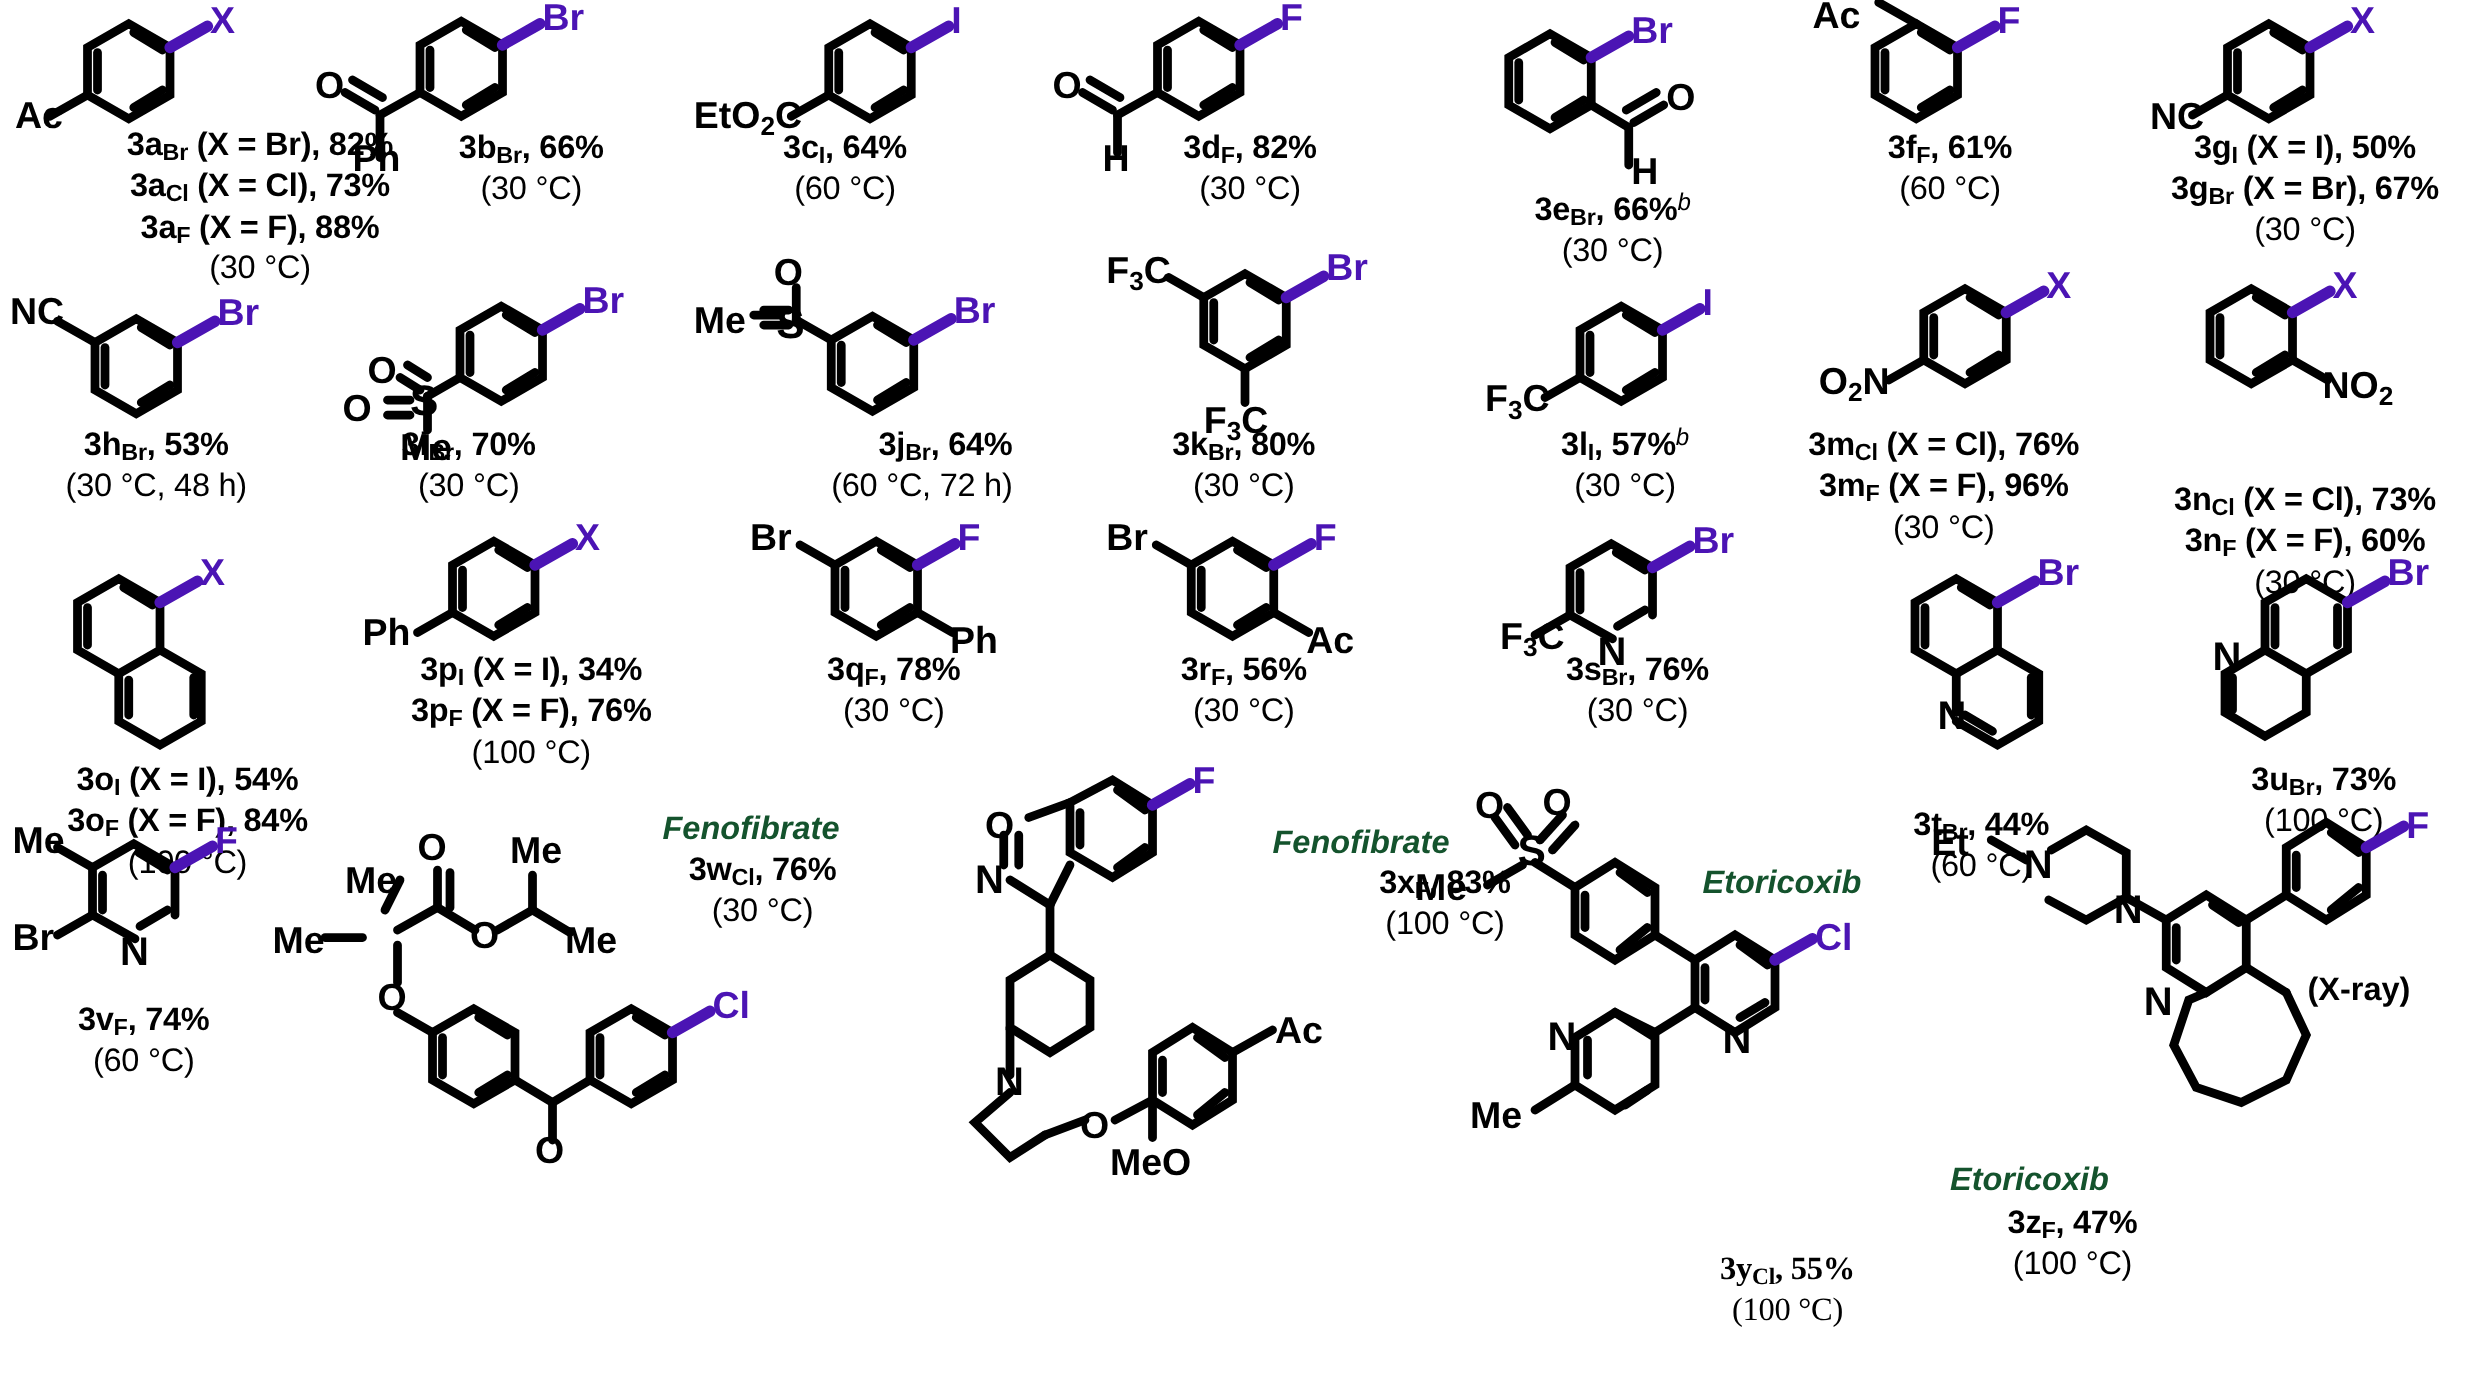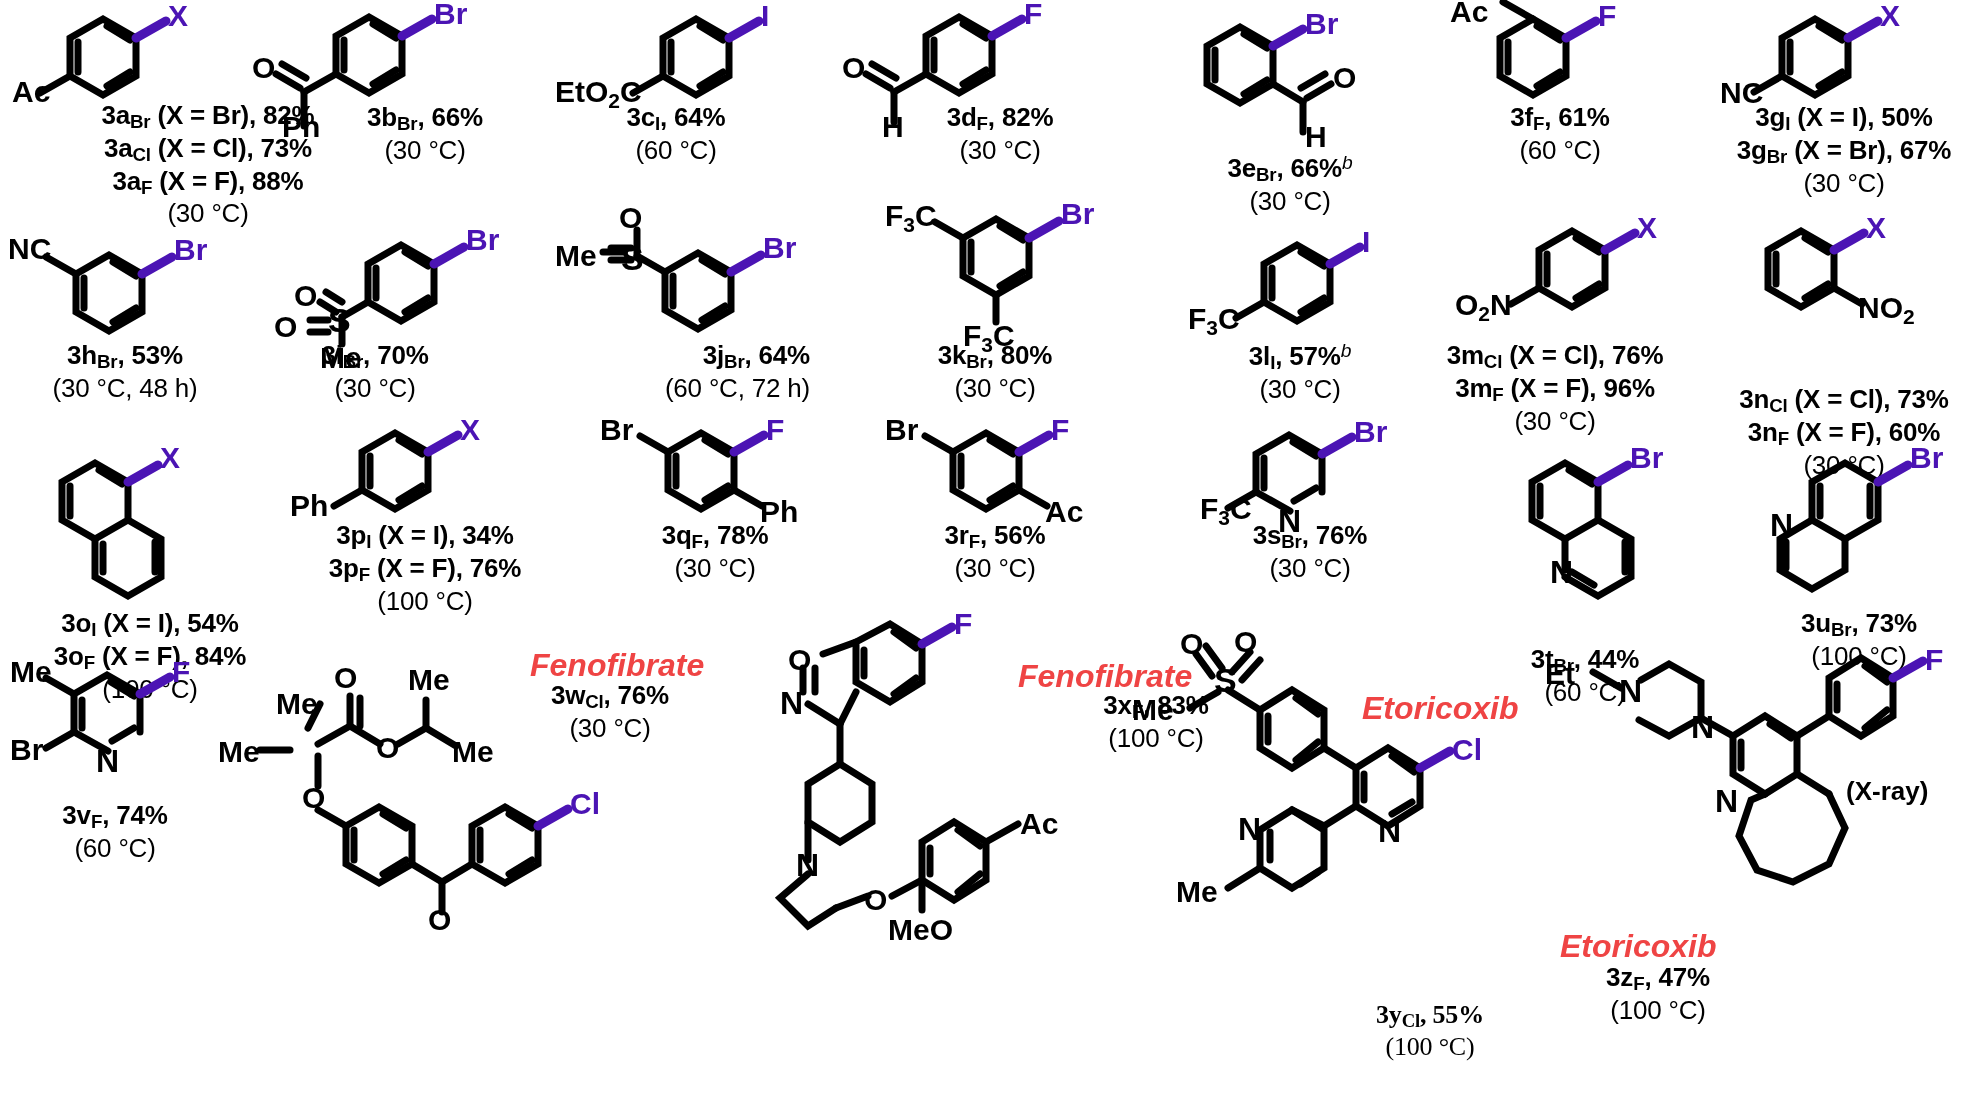--- a/index.html
+++ b/index.html
@@ -4,21 +4,21 @@
 <style>
   html,body{margin:0;padding:0;background:#fff;}
   body{width:1988px;height:1109px;position:relative;overflow:hidden;
        font-family:"Liberation Sans",sans-serif;color:#000;}
   .entry{position:absolute;}
   .cap{position:absolute;text-align:center;font-weight:bold;font-size:26px;line-height:1.16;
        white-space:nowrap;letter-spacing:-.2px;}
   .cap .nb{font-weight:normal;}
   .cap sub{font-size:.72em;vertical-align:-.22em;font-weight:bold;}
   .cap sup{font-size:.74em;vertical-align:.42em;font-style:italic;font-weight:normal;}
-  .drug{position:absolute;font-style:italic;font-weight:bold;font-size:32px;color:#ef4444;
+  .drug{position:absolute;font-style:italic;font-weight:bold;font-size:26px;color:#14532d;
         white-space:nowrap;}
   .xray{position:absolute;font-weight:bold;font-size:26px;white-space:nowrap;}
   svg{display:block;overflow:visible;}
   svg text{font-family:"Liberation Sans",sans-serif;font-weight:bold;}
 </style>
 </head>
 <body>
 
 <div class="entry" style="left:10px;top:4px;">
 <svg width="230" height="100" viewBox="0 0 230 100">

